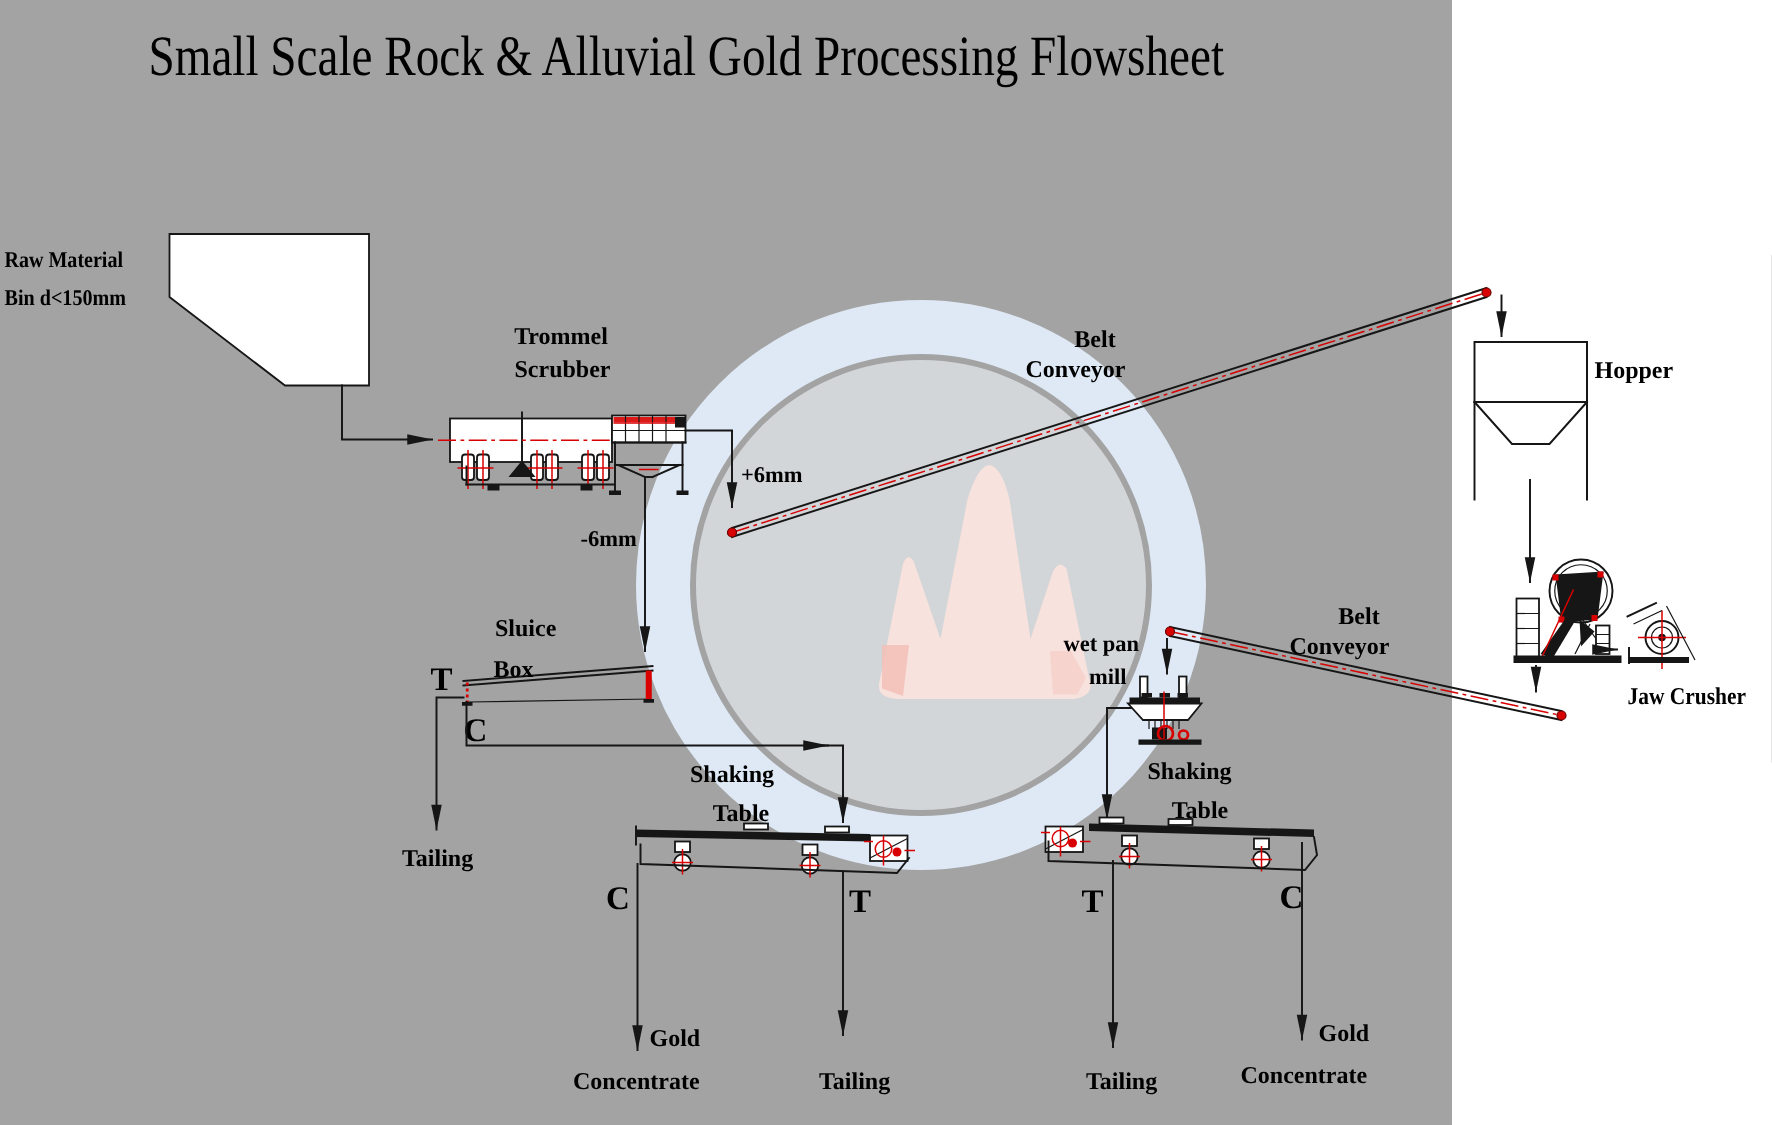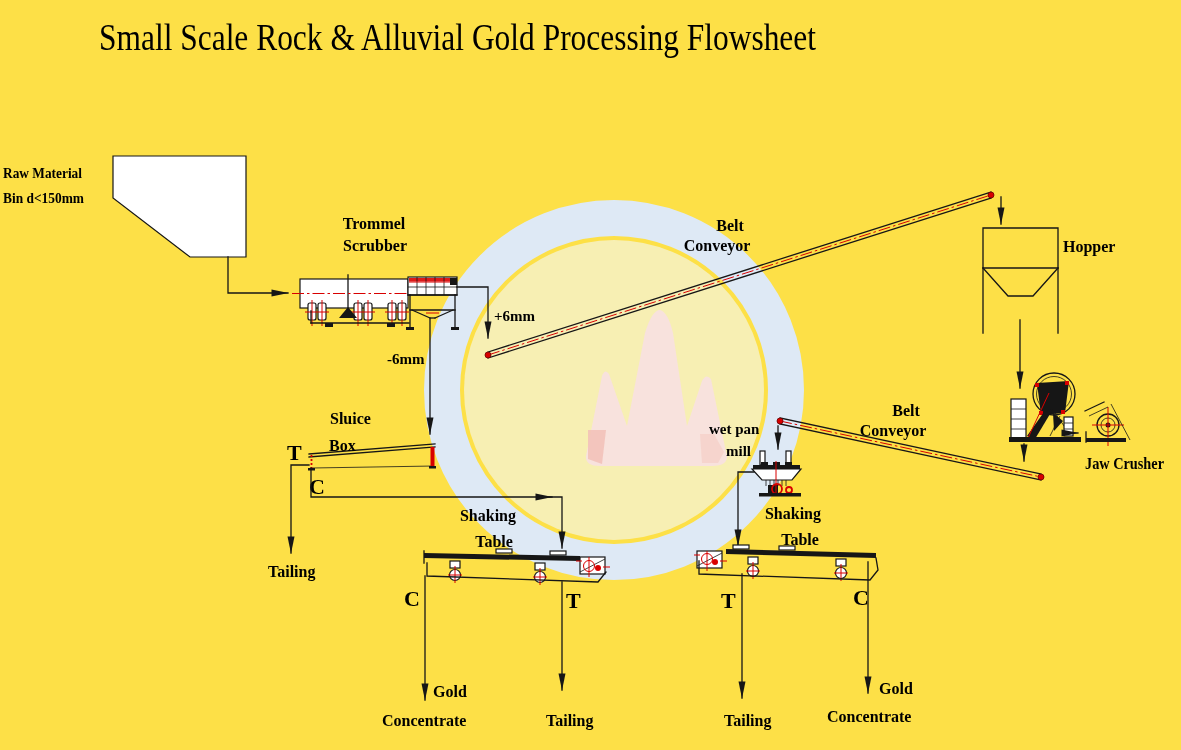--- a/index.html
+++ b/index.html
@@ -1,16 +1,16 @@
 <!DOCTYPE html>
 <html><head>
 <meta charset="utf-8">
 <style>
   html,body{margin:0;padding:0;background:#ffffff;width:1181px;height:750px;overflow:hidden;}
-  #canvas{position:relative;width:1181px;height:750px;background:#fde047;}
+  #canvas{position:relative;width:968px;height:750px;background:#a3a3a3;}
   svg{position:absolute;left:0;top:0;}
   svg text{font-family:"Liberation Serif","DejaVu Serif",serif;fill:#000;}
   .title{font-size:38px;font-weight:normal;letter-spacing:0px;}
   .lbl{font-size:16px;font-weight:bold;}
   .sm{font-size:15px;font-weight:bold;}
   .letter{font-size:22px;font-weight:bold;}
   .ln{stroke:#161616;stroke-width:1.3;fill:none;stroke-linecap:square;}
   .ln8{stroke:#161616;stroke-width:0.8;fill:none;}
   .wht{fill:#ffffff;stroke:#161616;stroke-width:1.2;}
   .fil{fill:#161616;stroke:none;}

